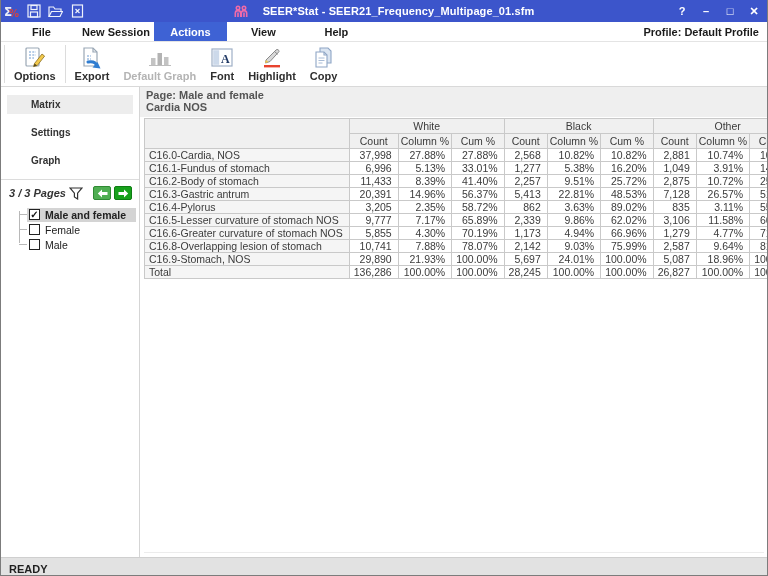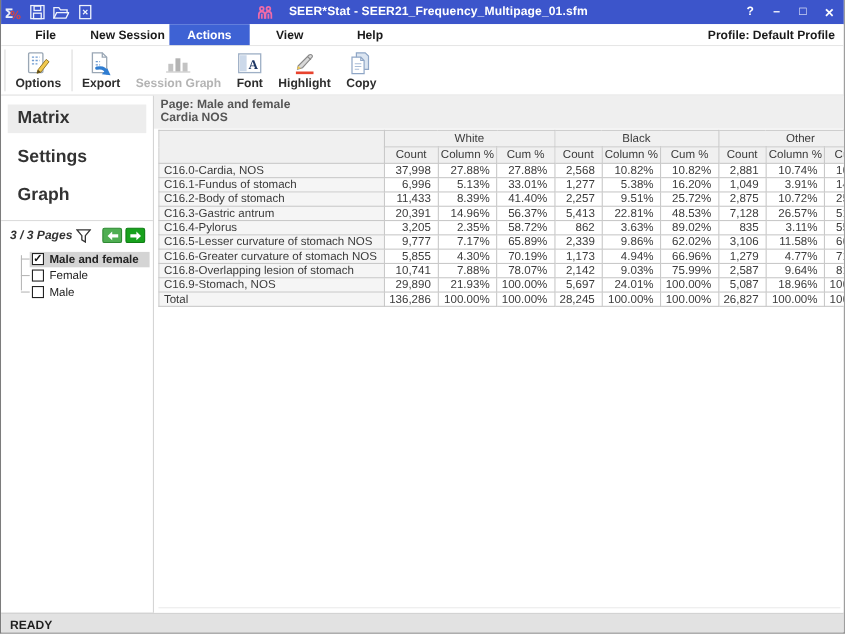--- a/index.html
+++ b/index.html
@@ -37,21 +37,21 @@
     display:flex; align-items:stretch; padding-left:1px;
   }
   .tbtn { display:flex; flex-direction:column; align-items:center; justify-content:flex-start;
           padding:3px 7px 2px; font-size:11px; font-weight:600; color:#2e2e2e; }
   .tbtn .ticon { height:25px; display:flex; align-items:center; justify-content:center; }
   .tbtn.disabled { color:#b4b4b4; }
   .tsep { width:1px; background:#dcdcdc; margin:3px 2px; }
   
   .content { flex:1; display:flex; min-height:0; }
   .sidebar { width:139px; flex:0 0 139px; border-right:1px solid #d5d5d5; background:#fff; padding-top:8px; }
-  .nav-item { margin:0 6px 9px 6px; padding:4px 9px; font-size:16px; font-weight:600; color:#333; }
+  .nav-item { margin:0 6px 9px 6px; padding:4px 24px; font-size:10px; font-weight:600; color:#333; }
   .nav-item.active { background:#ededed; }
   .side-divider { border-top:1px solid #dcdcdc; margin:4px 0 0 0; }
   .pages-row { display:flex; align-items:center; padding:6px 7px 5px 8px; font-size:11px; font-weight:600; color:#333;font-style:italic; }
   .pages-label { flex:1; }
   .filter-btn { display:inline-flex; margin-right:7px; }
   .nav-arrow { width:18px; height:14px; border-radius:2px; display:inline-flex; align-items:center; justify-content:center; margin-left:3px; }
   .nav-arrow.prev { background:#4fae52; border:1px solid #2f8a33; }
   .nav-arrow.next { background:#17a11c; border:1px solid #0e7d13; }
   .tree { position:relative; margin:2px 0 0 10px; }
   .tree::before { content:""; position:absolute; left:8px; top:4px; height:32px; border-left:1px solid #b8b8b8; }
@@ -166,21 +166,21 @@
       </div>
       <div class="tbtn disabled">
         <span class="ticon">
           <svg width="30" height="24" viewBox="0 0 30 24">
             <rect x="6" y="12" width="4.5" height="7" fill="#c3c3c3"></rect>
             <rect x="12.5" y="7" width="4.5" height="12" fill="#b3b3b3"></rect>
             <rect x="19" y="11" width="4.5" height="8" fill="#c3c3c3"></rect>
             <path d="M4 19.5 h22" stroke="#bdbdbd" stroke-width="1"></path>
           </svg>
         </span>
-        <span>Session Graph</span>
+        <span>Default Graph</span>
       </div>
       <div class="tbtn">
         <span class="ticon">
           <svg width="24" height="22" viewBox="0 0 24 22">
             <rect x="2" y="2" width="20" height="17" fill="#fff" stroke="#9fb0c6" stroke-width="1.2"></rect>
             <rect x="3.2" y="3.2" width="6" height="14.6" fill="#ccd9ea"></rect>
             <text x="11" y="15.5" font-size="12" font-weight="bold" fill="#1f3864" font-family="Liberation Serif, serif">A</text>
           </svg>
         </span>
         <span>Font</span>

